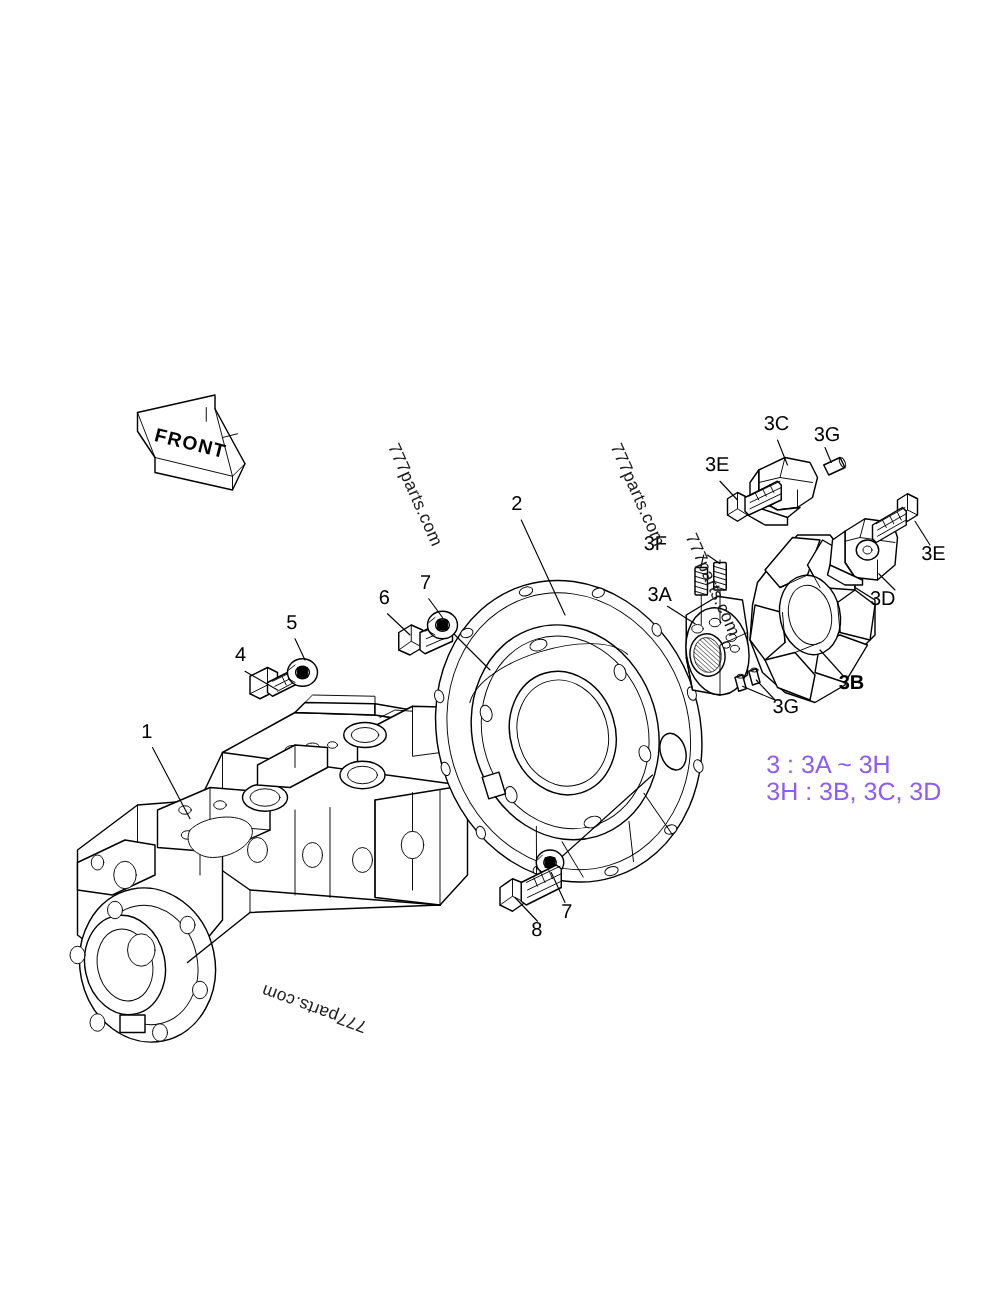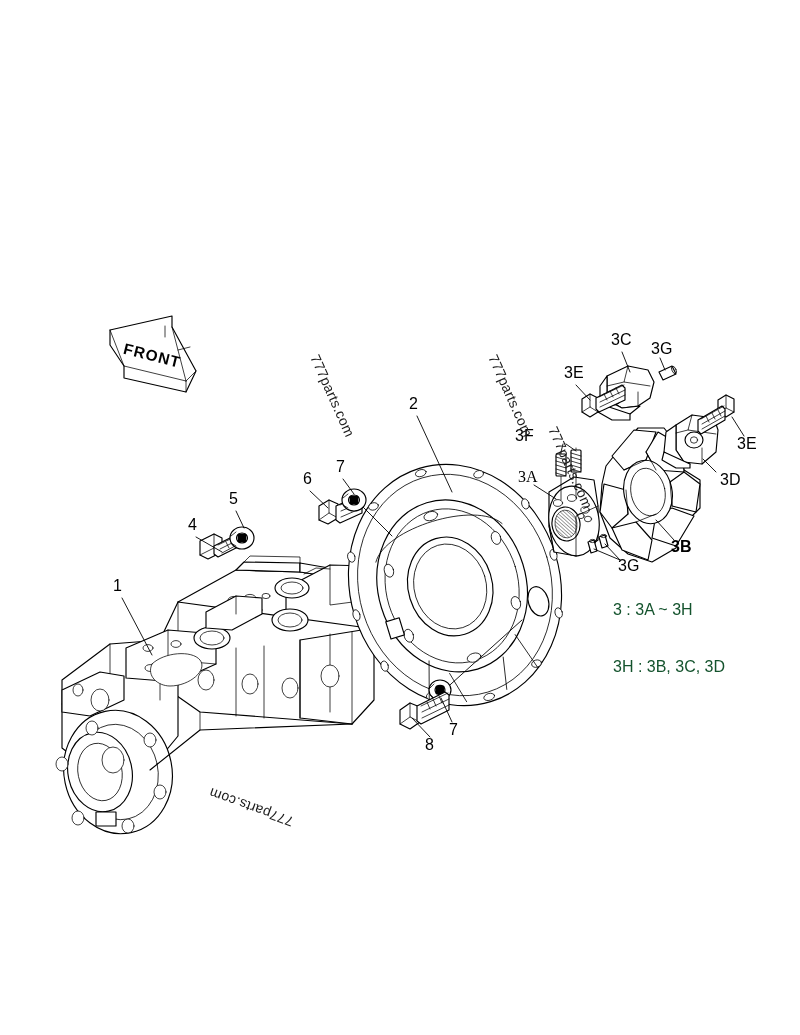--- a/index.html
+++ b/index.html
@@ -28,22 +28,22 @@
     position: absolute;
     font-family: "Liberation Sans", sans-serif;
     font-size: 16px;
     color: #000;
     white-space: nowrap;
     line-height: 1;
   }
   .legend {
     position: absolute;
     font-family: "Liberation Sans", sans-serif;
-    font-size: 16px;
-    color: #14532d;
+    font-size: 20px;
+    color: #8b5cf6;
     white-space: nowrap;
     line-height: 1;
     text-align: center;
   }
   .wm {
     position: absolute;
     font-family: "Liberation Sans", sans-serif;
     font-size: 14px;
     color: #1a1a1a;
     white-space: nowrap;
@@ -382,31 +382,31 @@
   <div class="front-txt" style="left:126px; top:340px; transform:rotate(14deg); transform-origin:left top;">FRONT</div>
 
   <div class="lbl" style="left:113px; top:578px;">1</div>
   <div class="lbl" style="left:409px; top:396px;">2</div>
   <div class="lbl" style="left:188px; top:517px;">4</div>
   <div class="lbl" style="left:229px; top:491px;">5</div>
   <div class="lbl" style="left:303px; top:471px;">6</div>
   <div class="lbl" style="left:336px; top:459px;">7</div>
   <div class="lbl" style="left:449px; top:722px;">7</div>
   <div class="lbl" style="left:425px; top:737px;">8</div>
-  <div class="lbl" style="left:518px; top:469px;font-family:Liberation Serif, serif;">3A</div>
+  <div class="lbl" style="left:518px; top:469px;">3A</div>
   <div class="lbl" style="left:671px; top:539px;font-weight:bold;">3B</div>
   <div class="lbl" style="left:611px; top:332px;">3C</div>
-  <div class="lbl" style="left:720px; top:472px;">3D</div>
+  <div class="lbl" style="left:696px; top:472px;">3D</div>
   <div class="lbl" style="left:564px; top:365px;">3E</div>
   <div class="lbl" style="left:737px; top:436px;">3E</div>
   <div class="lbl" style="left:515px; top:428px;">3F</div>
   <div class="lbl" style="left:651px; top:341px;">3G</div>
   <div class="lbl" style="left:618px; top:558px;">3G</div>
 
   <div class="legend" style="left:613px; top:602px;">3 : 3A ~ 3H</div>
-  <div class="legend" style="left:613px; top:624px;margin-top:35px;">3H : 3B, 3C, 3D</div>
+  <div class="legend" style="left:613px; top:624px;">3H : 3B, 3C, 3D</div>
 
   <div class="wm" style="left:322px; top:352px; transform:rotate(66deg); transform-origin:left top;">777parts.com</div>
   <div class="wm" style="left:500px; top:352px; transform:rotate(66deg); transform-origin:left top;">777parts.com</div>
   <div class="wm" style="left:560px; top:424px; transform:rotate(66deg); transform-origin:left top;">777parts.com</div>
   <div class="wm" style="left:290px; top:830px; transform:rotate(200deg); transform-origin:left top;">777parts.com</div>
 
 </div>
 
 </body></html>

